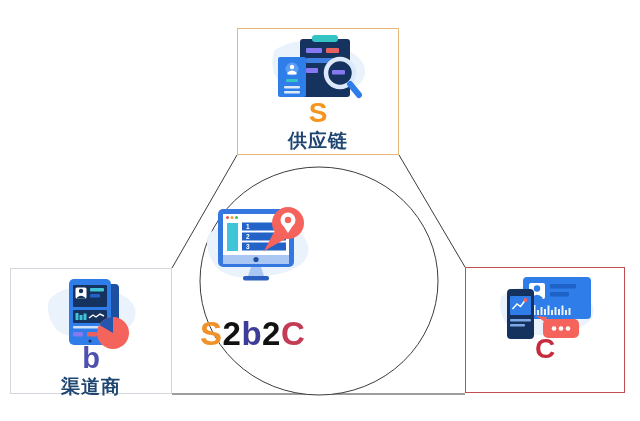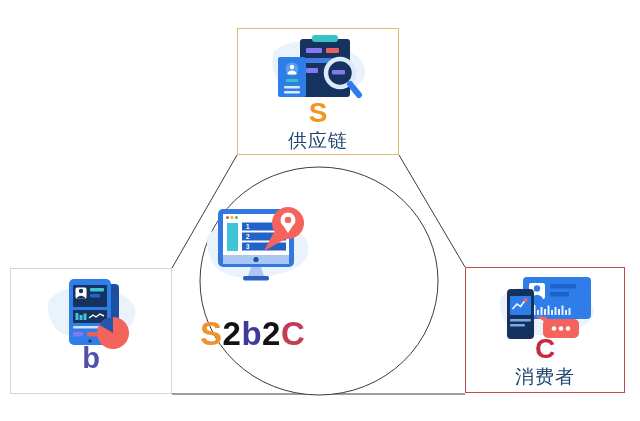--- a/index.html
+++ b/index.html
@@ -15,21 +15,21 @@
   }
   .node-top{left:237px;top:28px;width:162px;height:127px;}
   .node-left{left:10px;top:268px;width:162px;height:126px;}
   .node-right{left:465px;top:267px;width:160px;height:126px;}
   .node .icon-wrap{flex:0 0 auto;line-height:0;}
   .node-top .icon-wrap{margin-top:4px;}
   .node-left .icon-wrap{margin-top:5px;}
   .node-right .icon-wrap{margin-top:7px;}
   .letter{font-weight:bold;font-size:28px;line-height:1;margin-top:-6px;}
   .node-left .letter{font-size:29px;margin-top:-8px;}
-  .cn-label{font-size:19px;font-weight:400;color:#1f4571;line-height:1.2;margin-top:3px;letter-spacing:1px;}
+  .cn-label{font-size:19px;font-weight:700;color:#1f4571;line-height:1.2;margin-top:3px;letter-spacing:1px;}
   .center-zone{
     position:absolute;left:200px;top:167px;width:238px;height:228px;
     display:flex;flex-direction:column;align-items:flex-start;pointer-events:none;
   }
   .center-zone .icon-wrap{margin-top:34px;line-height:0;}
   .center-label{font-size:33px;font-weight:bold;line-height:1;margin-top:24px;letter-spacing:0.5px;}
 </style>
 </head>
 <body>
 
@@ -87,20 +87,21 @@
         <polyline points="46,44 50,41 53,43 57,40 61,42" fill="none" stroke="#ffffff" stroke-width="1.4"></polyline>
         <rect x="30" y="52" width="34" height="2.5" rx="1" fill="#cfe0f7"></rect>
         <rect x="30" y="58" width="10" height="4.5" rx="1" fill="#8678f0"></rect>
         <rect x="44" y="58" width="10" height="4.5" rx="1" fill="#e86060"></rect>
         <circle cx="47" cy="67" r="1.6" fill="#16325e"></circle>
         <circle cx="70" cy="59" r="16" fill="#f4645c"></circle>
         <path d="M70 59 L70 43 A16 16 0 0 0 56.5 51 Z" fill="#2456b0"></path>
       </svg>
     </div>
     <div class="letter" style="color: rgb(79, 79, 174);">b</div>
+    <div class="cn-label">渠道商</div>
   </div>
 
   <div class="node node-right" style="border-color: rgb(191, 77, 77);">
     <div class="icon-wrap">
       <svg width="104" height="66" viewBox="0 0 104 66">
         <path d="M8 22 q16 -14 46 -10 q40 2 46 20 q4 16 -22 24 q-44 10 -62 -4 q-12 -14 -8 -30z" fill="#eaf2fb"></path>
         <rect x="30" y="2" width="68" height="42" rx="4" fill="#2f7de8"></rect>
         <rect x="36" y="8" width="16" height="16" rx="2" fill="#ffffff"></rect>
         <circle cx="44" cy="13.5" r="3.2" fill="#2f7de8"></circle>
         <path d="M38.5 22.5 q5.5 -5.5 11 0 l0 1.5 l-11 0 z" fill="#2f7de8"></path>
@@ -127,21 +128,20 @@
         <rect x="17" y="44" width="21" height="2.5" rx="1" fill="#7fa8e8"></rect>
         <rect x="17" y="49" width="15" height="2.5" rx="1" fill="#7fa8e8"></rect>
         <path d="M52 47 l-9 -6 l11 1 z" fill="#f4645c"></path>
         <rect x="50" y="44" width="36" height="19" rx="5" fill="#f4645c"></rect>
         <circle cx="61" cy="53.5" r="2.3" fill="#ffffff"></circle>
         <circle cx="68" cy="53.5" r="2.3" fill="#ffffff"></circle>
         <circle cx="75" cy="53.5" r="2.3" fill="#ffffff"></circle>
       </svg>
     </div>
     <div class="letter" style="color: rgb(197, 43, 60);">C</div>
-    <div class="cn-label">消费者</div>
   </div>
 
   <div class="center-zone">
     <div class="icon-wrap">
       <svg width="116" height="92" viewBox="0 0 116 92">
         <path d="M8 34 q18 -18 50 -14 q44 2 50 24 q4 20 -26 28 q-48 12 -66 -6 q-12 -16 -8 -32z" fill="#eaf2fb"></path>
         <rect x="18" y="8" width="76" height="58" rx="5" fill="#3577e0"></rect>
         <rect x="23" y="13" width="66" height="41" fill="#ffffff"></rect>
         <circle cx="27.5" cy="16.5" r="1.5" fill="#e05252"></circle>
         <circle cx="32" cy="16.5" r="1.5" fill="#f0a132"></circle>

